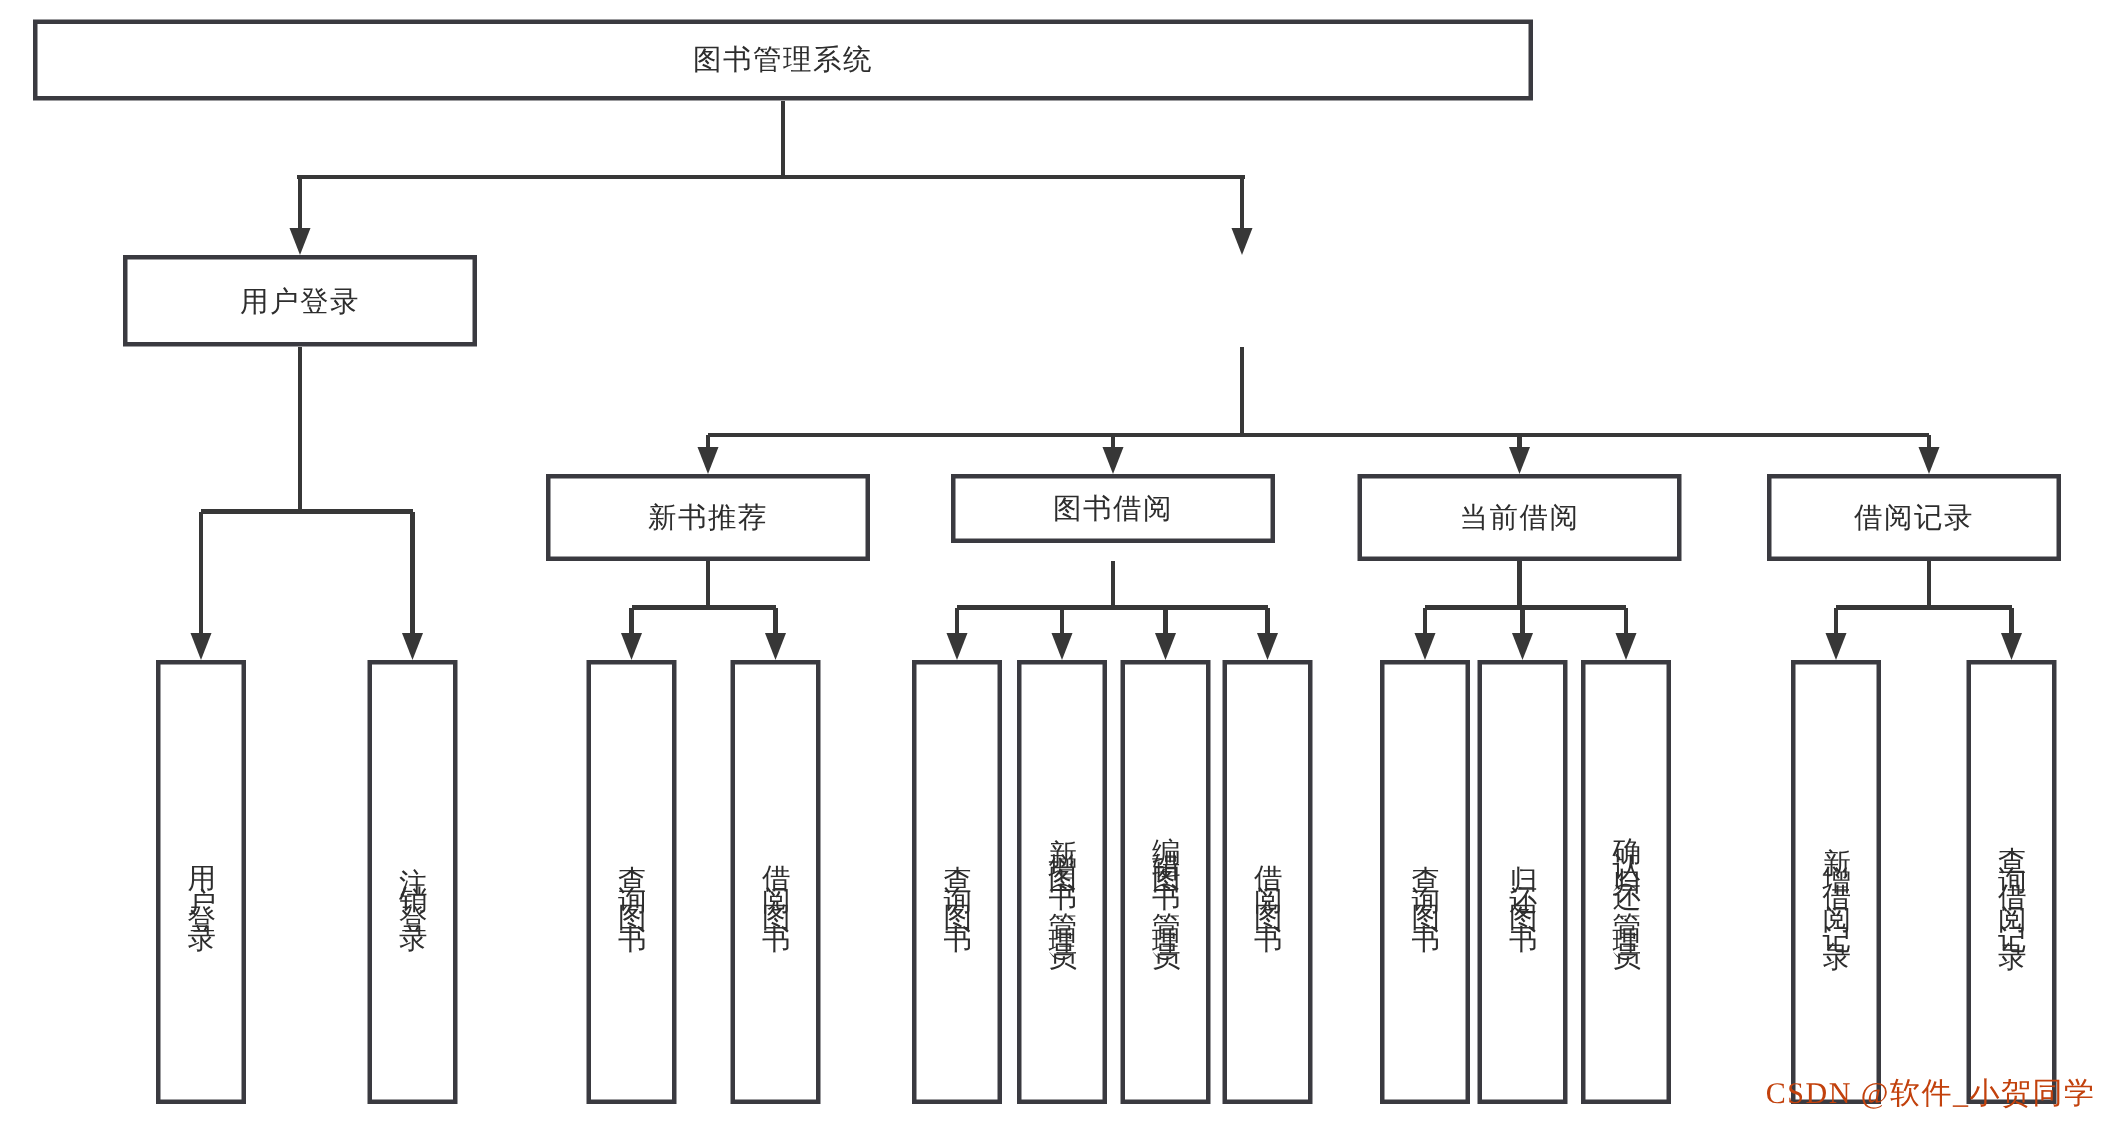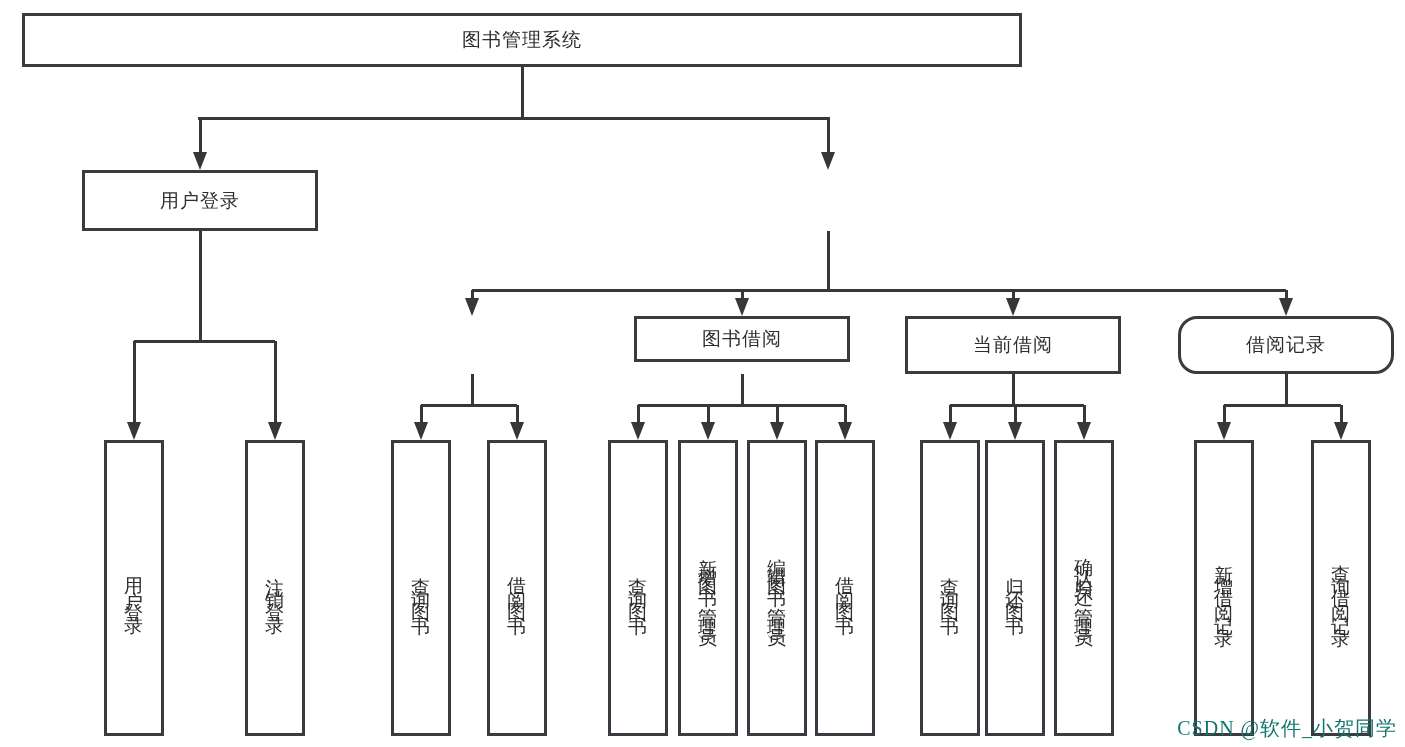--- a/index.html
+++ b/index.html
@@ -40,21 +40,21 @@
     line-height: 1;
     color: #2d2d2d;
   }
   .node.leaf.tight span { letter-spacing: 10px; }
   .watermark {
     position: absolute;
     right: 8px;
     bottom: 5px;
     z-index: 5;
     font-size: 20px;
-    color: #0f766e;
+    color: #c2410c;
     letter-spacing: 1px;
     white-space: nowrap;
   }
 </style>
 </head>
 <body>
 
 <div class="canvas">
 
   <svg class="connectors" viewBox="0 0 1405 747" xmlns="http://www.w3.org/2000/svg">
@@ -120,27 +120,30 @@
   </svg>
 
   <div class="node h" style="left:22px; top:13px; width:1000px; height:54px;">
     <span>图书管理系统</span>
   </div>
 
   <div class="node h" style="left:82px; top:170px; width:236px; height:61px;">
     <span>用户登录</span>
   </div>
 
+  <div class="node h" style="left:364px; top:316px; width:216px; height:58px;">
+    <span>新书推荐</span>
+  </div>
   <div class="node h" style="left:634px; top:316px; width:216px; height:46px;">
     <span>图书借阅</span>
   </div>
   <div class="node h" style="left:905px; top:316px; width:216px; height:58px;">
     <span>当前借阅</span>
   </div>
-  <div class="node h" style="left:1178px; top:316px; width:216px; height:58px;border-radius:19px;">
+  <div class="node h" style="left:1178px; top:316px; width:196px; height:58px;">
     <span>借阅记录</span>
   </div>
 
   <div class="node leaf" style="left:104px; top:440px; width:60px; height:296px;">
     <span>用户登录</span>
   </div>
   <div class="node leaf" style="left:245px; top:440px; width:60px; height:296px;">
     <span>注销登录</span>
   </div>
 

